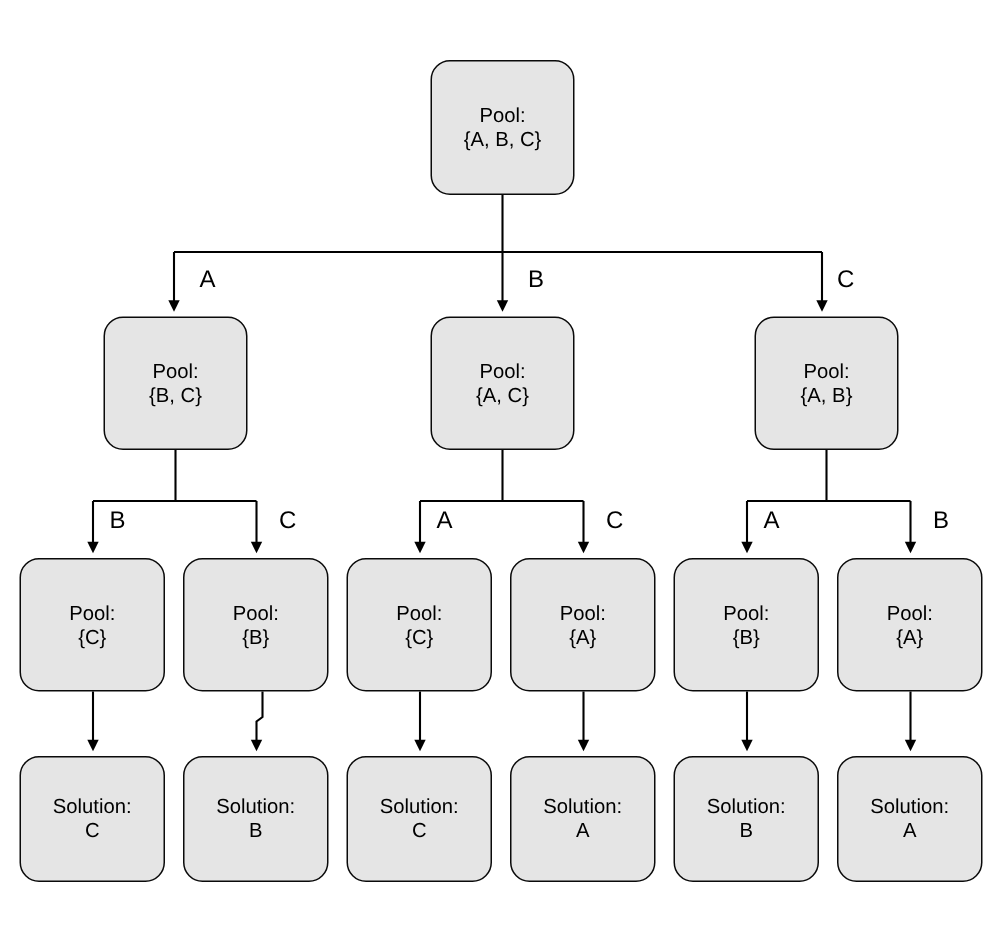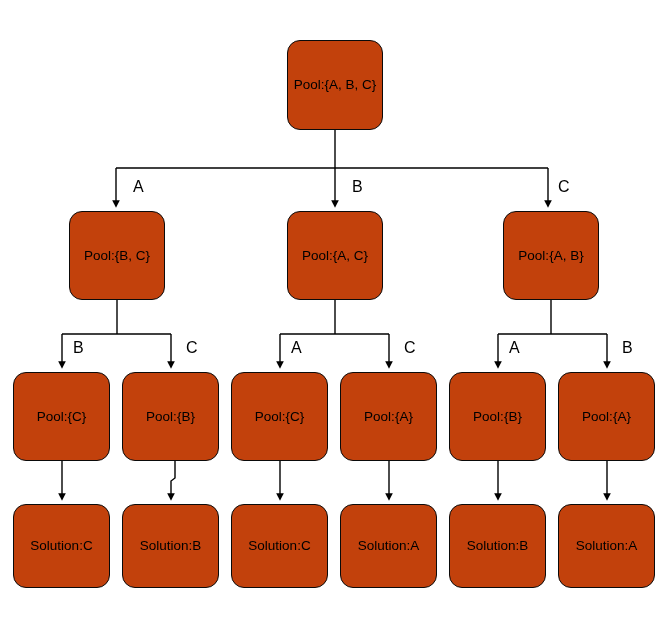--- a/index.html
+++ b/index.html
@@ -26,25 +26,25 @@
     position: absolute;
     left: 0;
     top: 0;
     width: 669px;
     height: 629px;
     pointer-events: none;
   }
   .node-box {
     position: absolute;
     box-sizing: border-box;
-    background: #c2410c;
+    background: #e5e5e5;
     border: 1.4px solid #0a0a0a;
     border-radius: 13px;
     display: flex;
-    flex-direction: row;
+    flex-direction: column;
     align-items: center;
     justify-content: center;
     color: #000000;
     font-family: "Liberation Sans", sans-serif;
     font-size: 13.5px;
     line-height: 16px;
     text-align: center;
     white-space: nowrap;
   }
   .node-line1, .node-line2 { display: block; }

